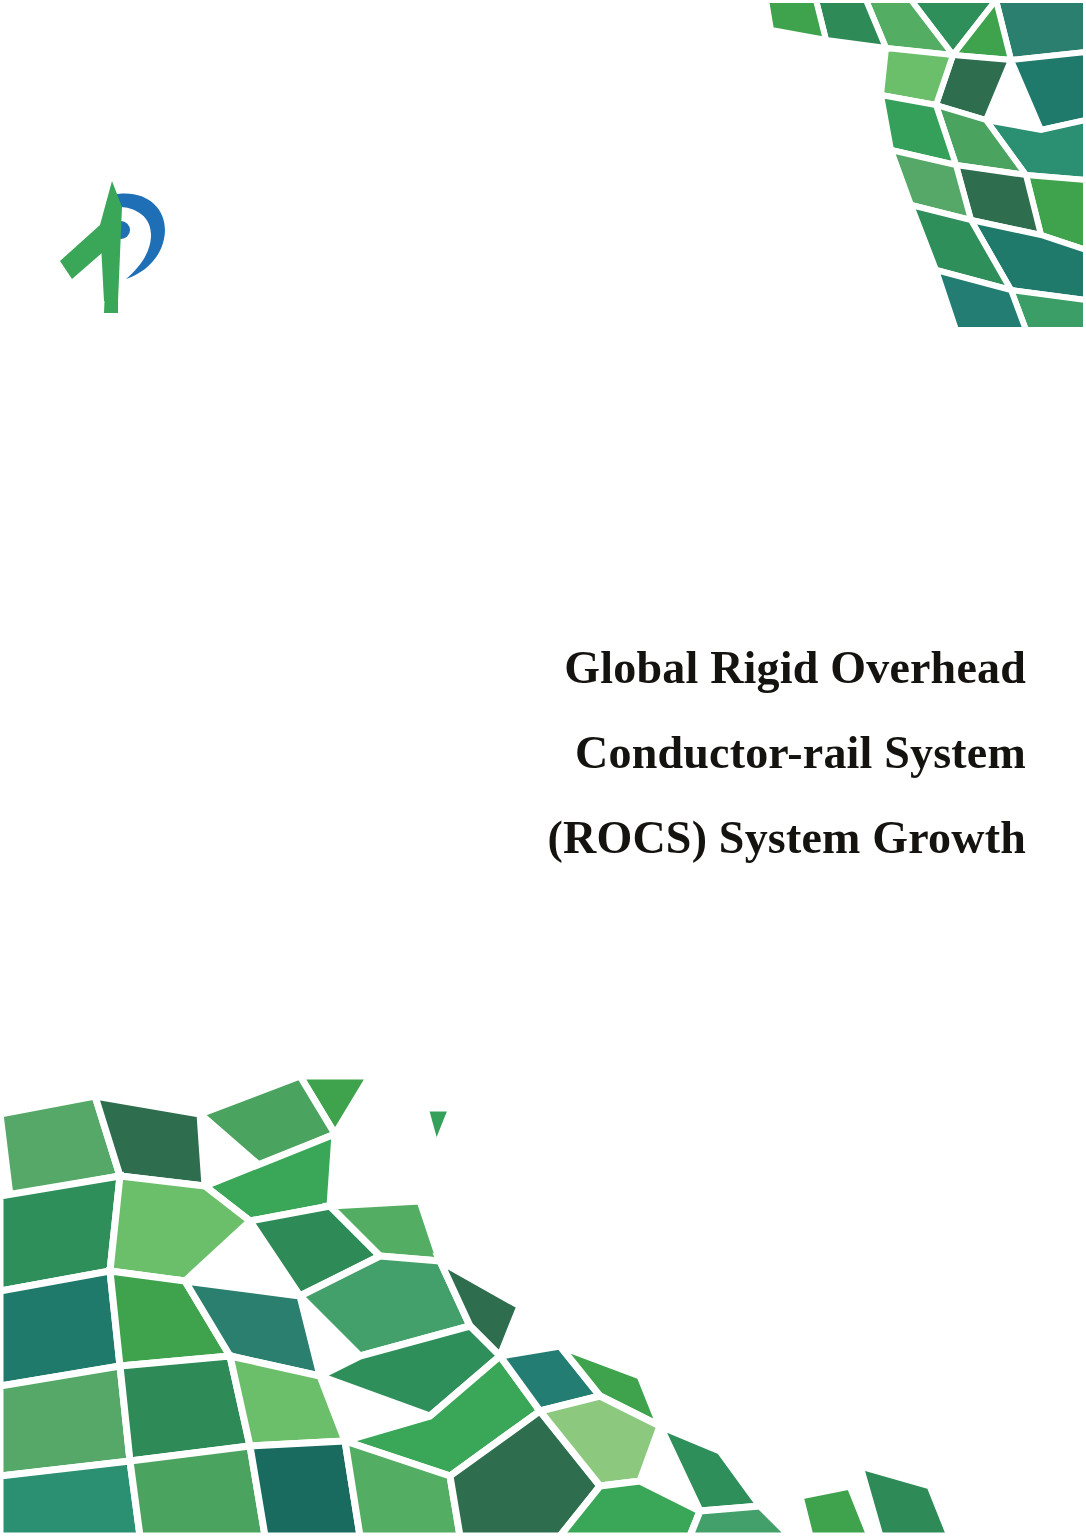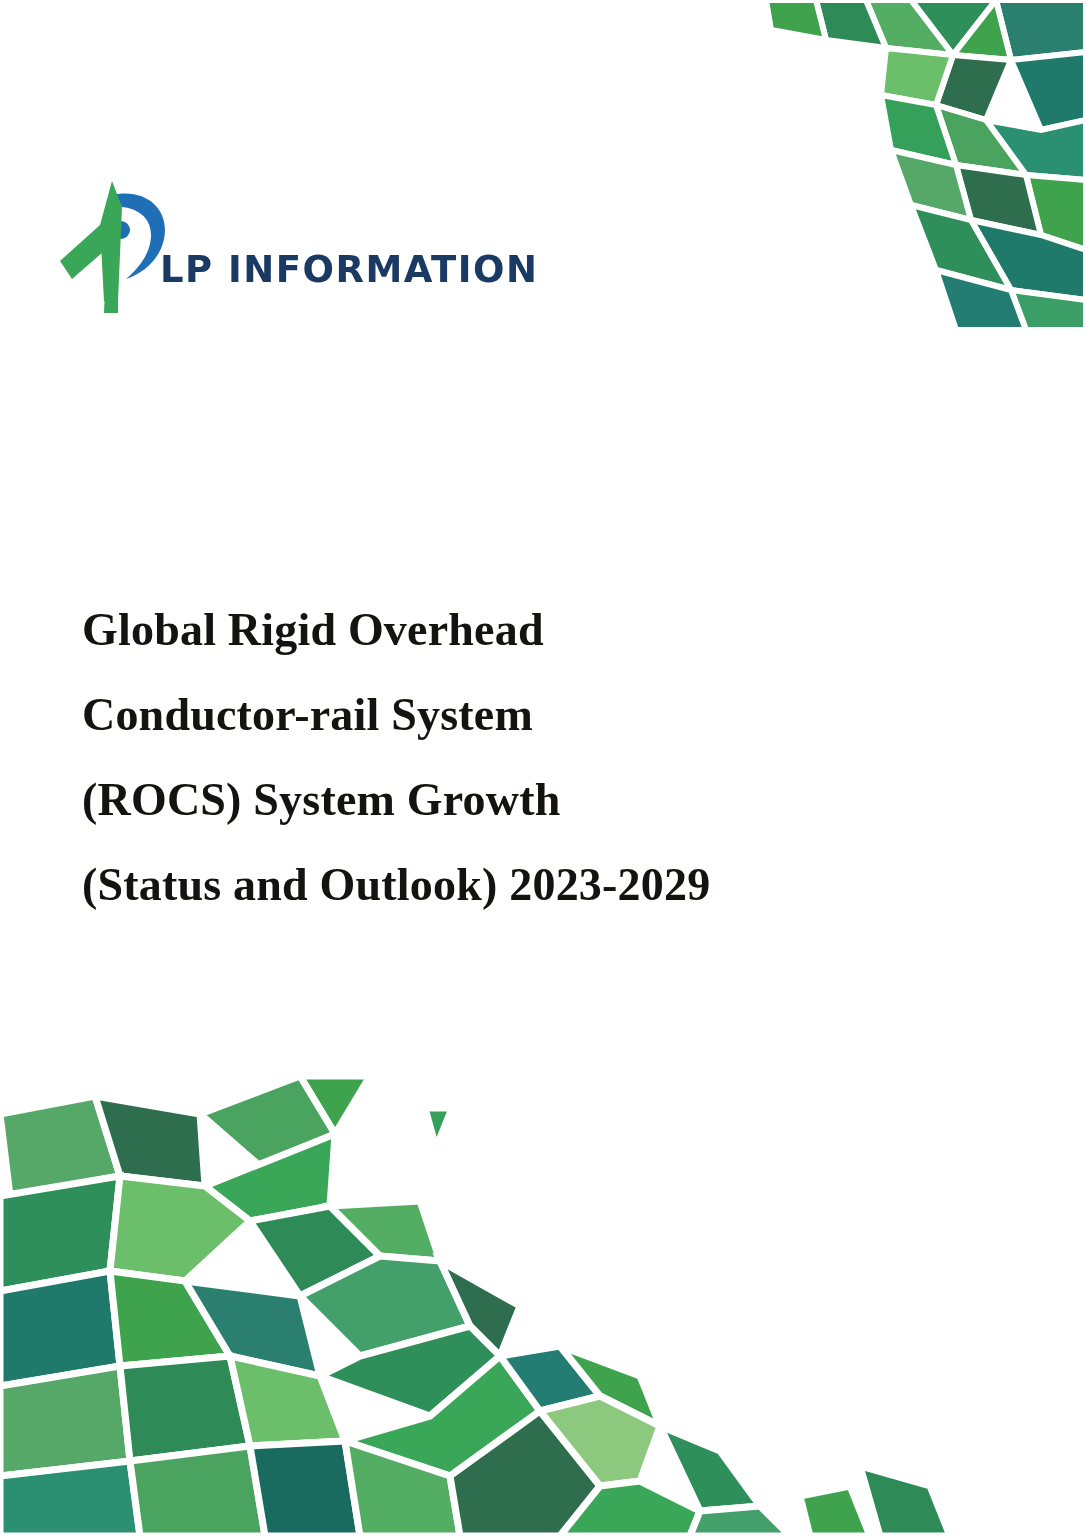--- a/index.html
+++ b/index.html
@@ -63,23 +63,23 @@
     color: #1b3a63;
     margin-left: -18px;
     margin-top: 42px;
   }
 
   
   .title-block {
     position: absolute;
     left: 0;
     right: 0;
-    top: 587px;
-    padding: 0 82px;
-    text-align: left;
+    top: 625px;
+    padding: 0 60px;
+    text-align: right;
   }
   .title-line {
     font-family: "Liberation Serif", serif;
     font-weight: bold;
     font-size: 46px;
     line-height: 85px;
     color: #15130f;
     letter-spacing: 0.2px;
     white-space: nowrap;
   }
@@ -117,28 +117,26 @@
     <svg class="logo-mark" viewBox="0 0 128 150" aria-hidden="true">
 
       <path d="M63 22 C100 14 122 38 116 66 C112 86 96 100 78 106 C92 94 102 80 103 64 C104 44 88 32 63 34 Z" fill="#1f6fb6"></path>
 
       <circle cx="73" cy="57" r="9" fill="#1f6fb6"></circle>
 
       <path d="M64 8 L74 34 L70 128 L56 128 L52 52 Z" fill="#3aa657"></path>
       <path d="M52 52 L70 66 L24 106 L12 88 Z" fill="#3aa657"></path>
       <path d="M58 92 L70 92 L70 140 L56 140 Z" fill="#3aa657"></path>
     </svg>
-    <div class="logo-text">LP INFORMATION</div>
   </div>
 
   <div class="title-block">
     <div class="title-line">Global Rigid Overhead</div>
     <div class="title-line">Conductor-rail System</div>
     <div class="title-line">(ROCS) System Growth</div>
-    <div class="title-line">(Status and Outlook) 2023-2029</div>
   </div>
 
   <svg class="deco deco-bottom" viewBox="0 0 1086 480" aria-hidden="true">
     <g stroke="#ffffff" stroke-width="7">
 
       <polygon points="300,20 370,20 335,78" fill="#3fa34d"></polygon>
       <polygon points="425,52 452,52 436,92" fill="#35a05a"></polygon>
       <polygon points="0,58 95,40 120,120 10,140" fill="#55a868"></polygon>
       <polygon points="95,40 200,58 205,130 120,120" fill="#2e6e4e"></polygon>
       <polygon points="200,58 300,20 335,78 260,110" fill="#4aa35f"></polygon>

